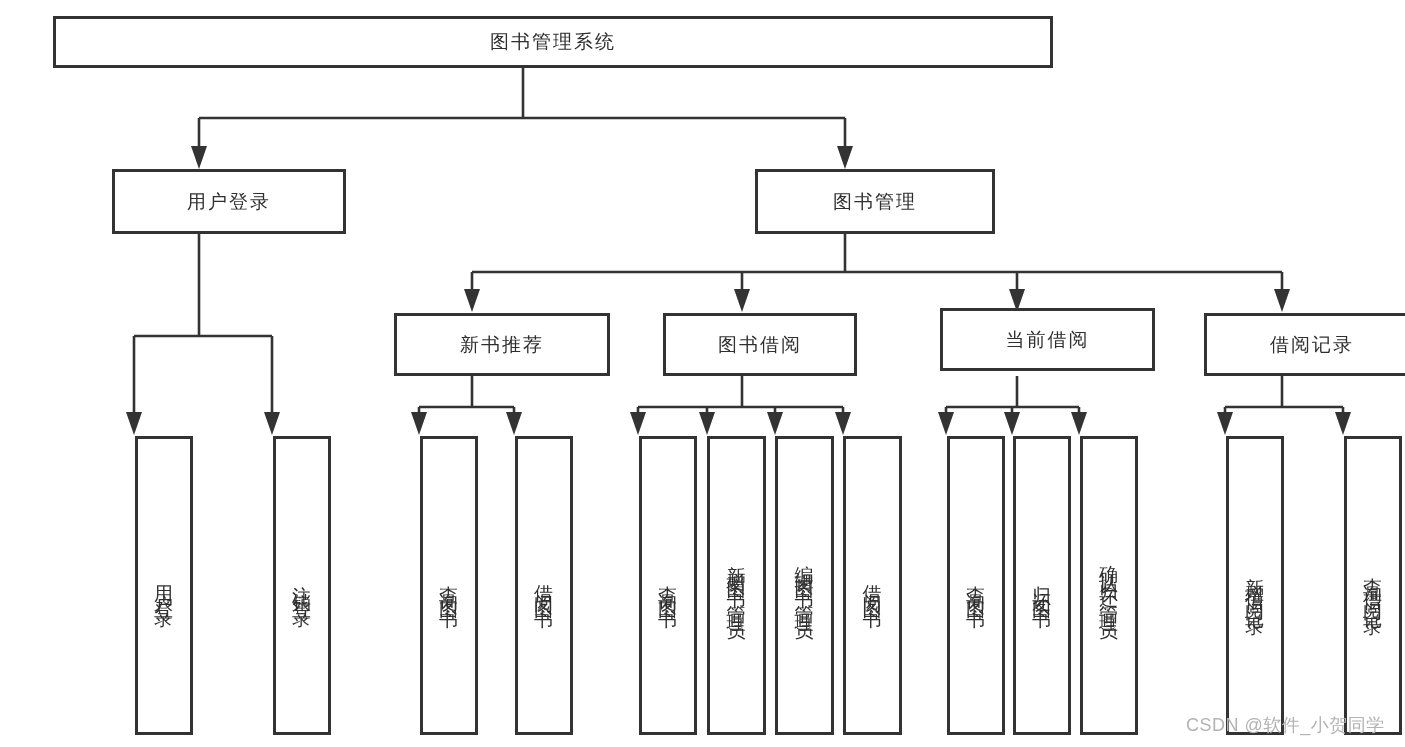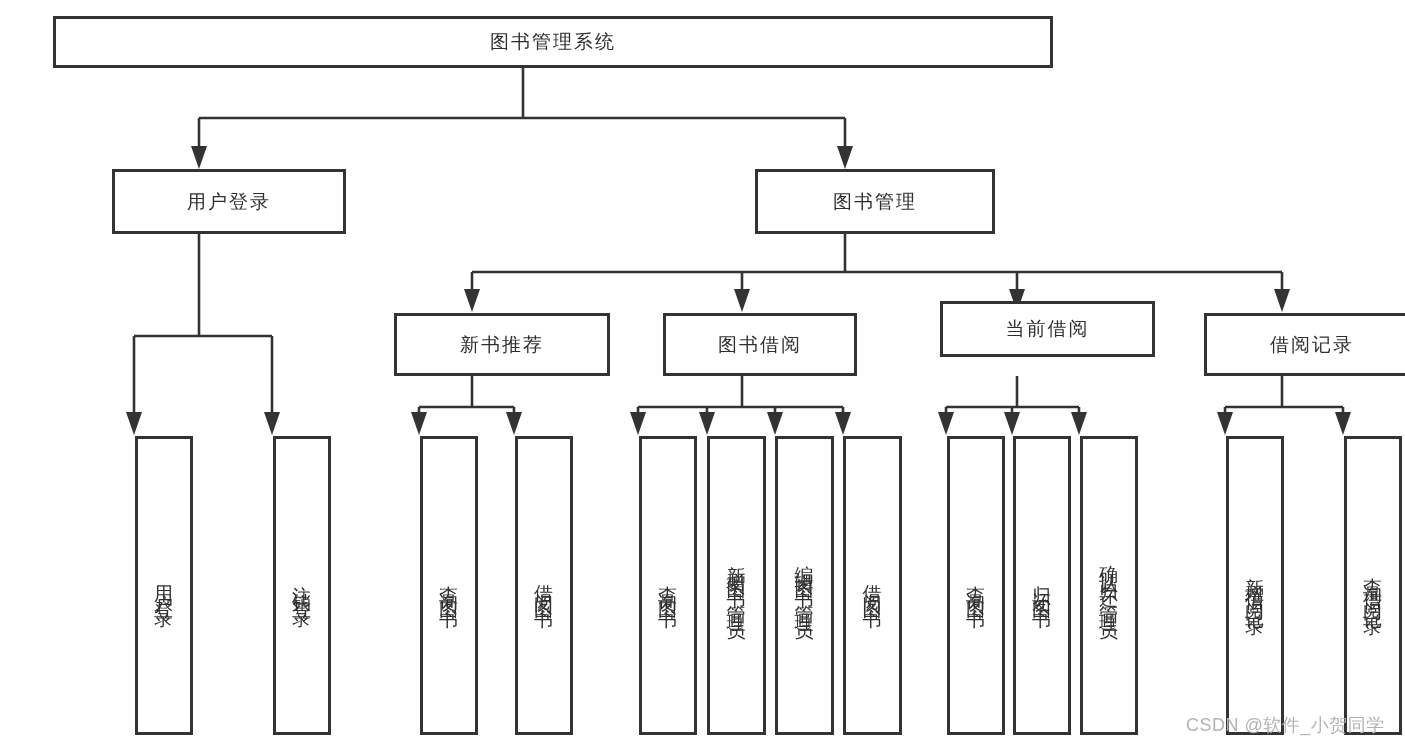--- a/index.html
+++ b/index.html
@@ -139,21 +139,21 @@
     </g>
   </svg>
 
   <div class="box" style="left:23px; top:16px; width:1000px; height:52px;">图书管理系统</div>
 
   <div class="box" style="left:82px; top:169px; width:234px; height:65px;">用户登录</div>
   <div class="box" style="left:364px; top:313px; width:216px; height:63px;">新书推荐</div>
 
   <div class="box" style="left:725px; top:169px; width:240px; height:65px;">图书管理</div>
   <div class="box" style="left:633px; top:313px; width:194px; height:63px;">图书借阅</div>
-  <div class="box" style="left:910px; top:301px; width:215px; height:56px;">当前借阅</div>
+  <div class="box" style="left:910px; top:308px; width:215px; height:63px;">当前借阅</div>
   <div class="box" style="left:1174px; top:313px; width:216px; height:63px;">借阅记录</div>
 
   <div class="box vert" style="left:105px; top:436px; width:58px; height:299px;">用户登录</div>
   <div class="box vert" style="left:243px; top:436px; width:58px; height:299px;">注销登录</div>
 
   <div class="box vert" style="left:390px; top:436px; width:58px; height:299px;">查询图书</div>
   <div class="box vert" style="left:485px; top:436px; width:58px; height:299px;">借阅图书</div>
 
   <div class="box vert" style="left:609px; top:436px; width:58px; height:299px;">查询图书</div>
   <div class="box vert" style="left:677px; top:436px; width:59px; height:299px;">新增图书（管理员）</div>

